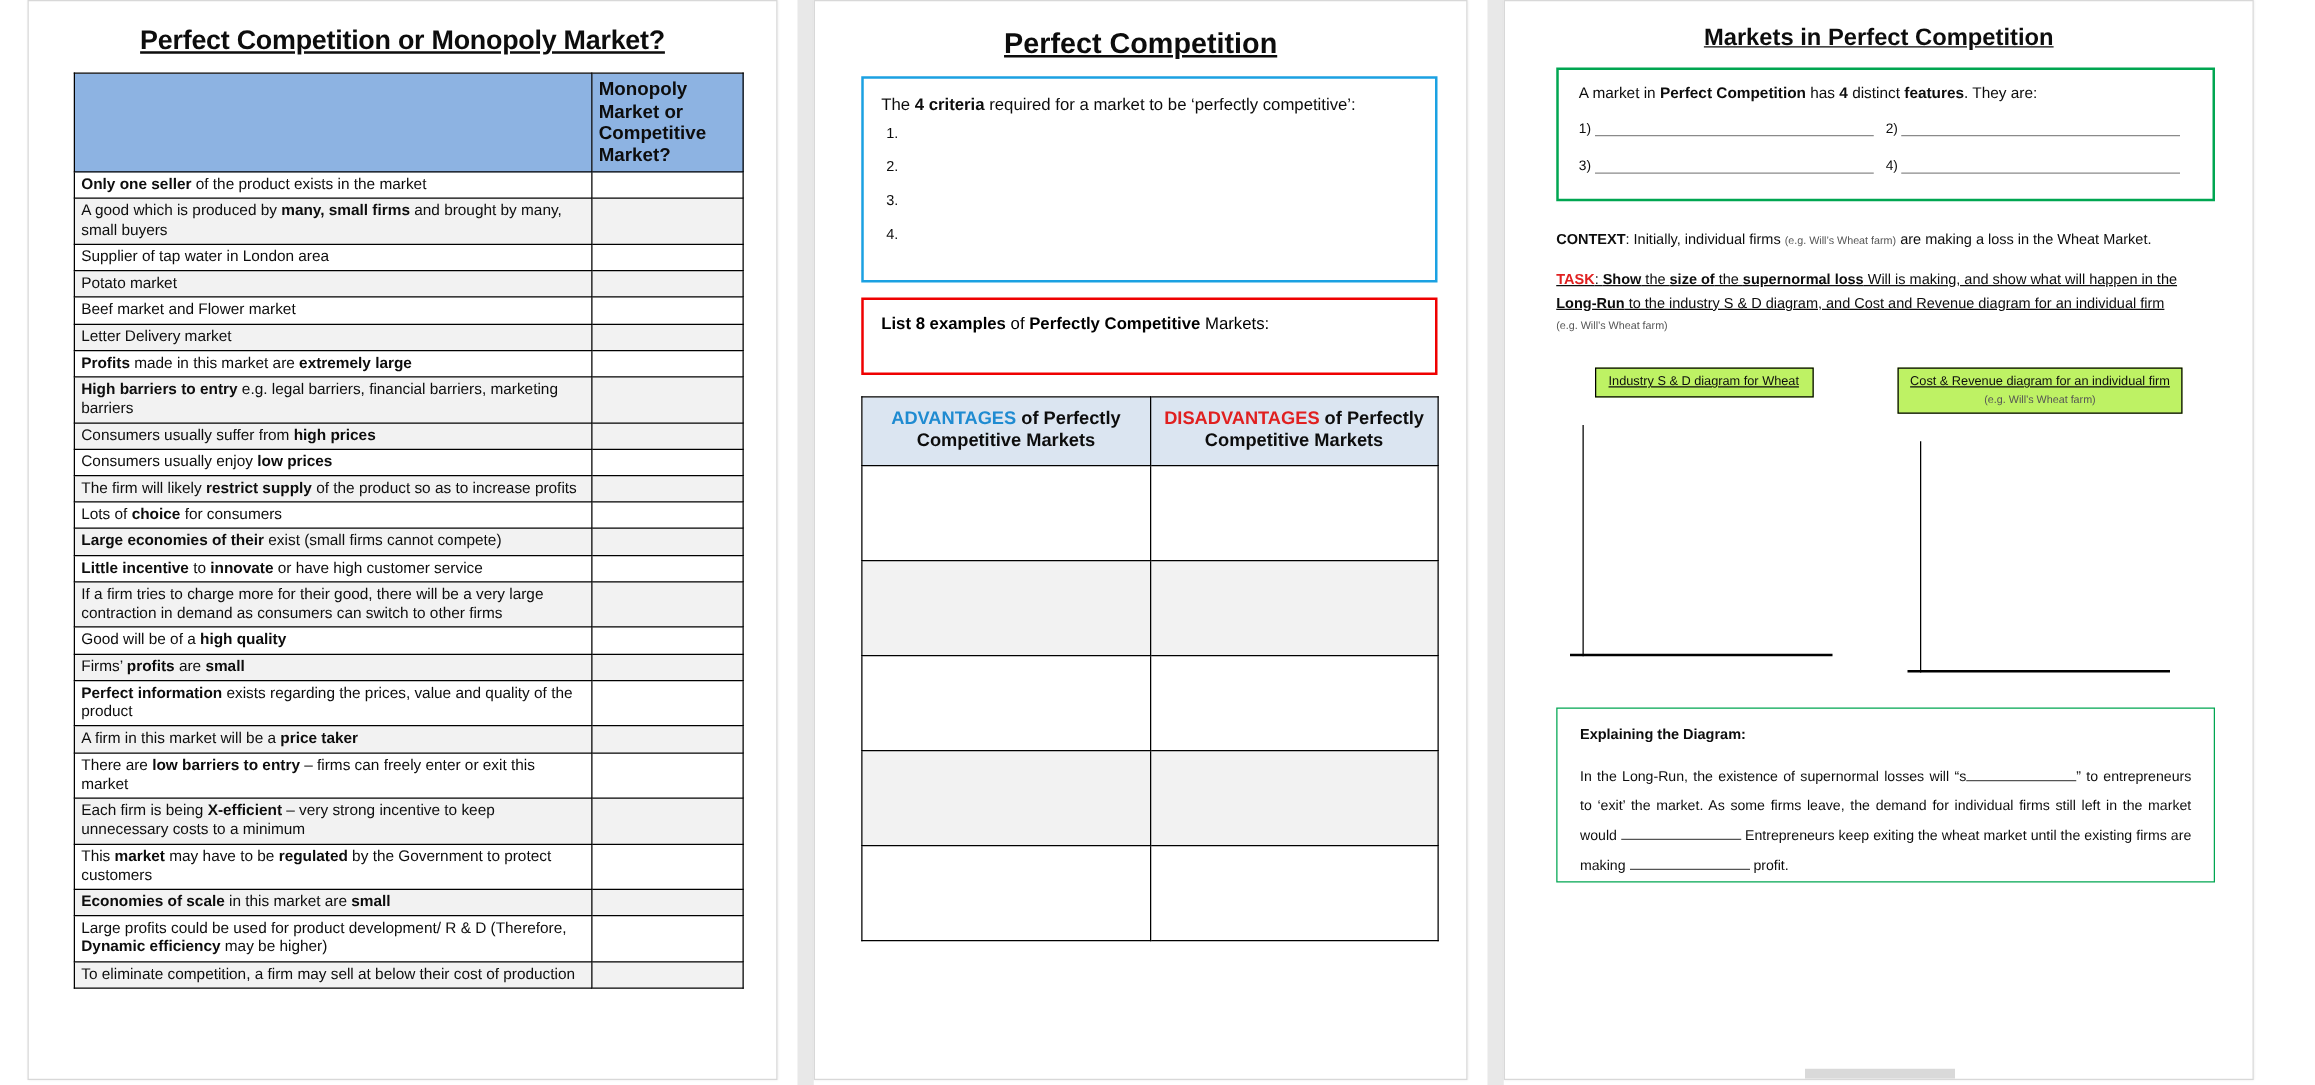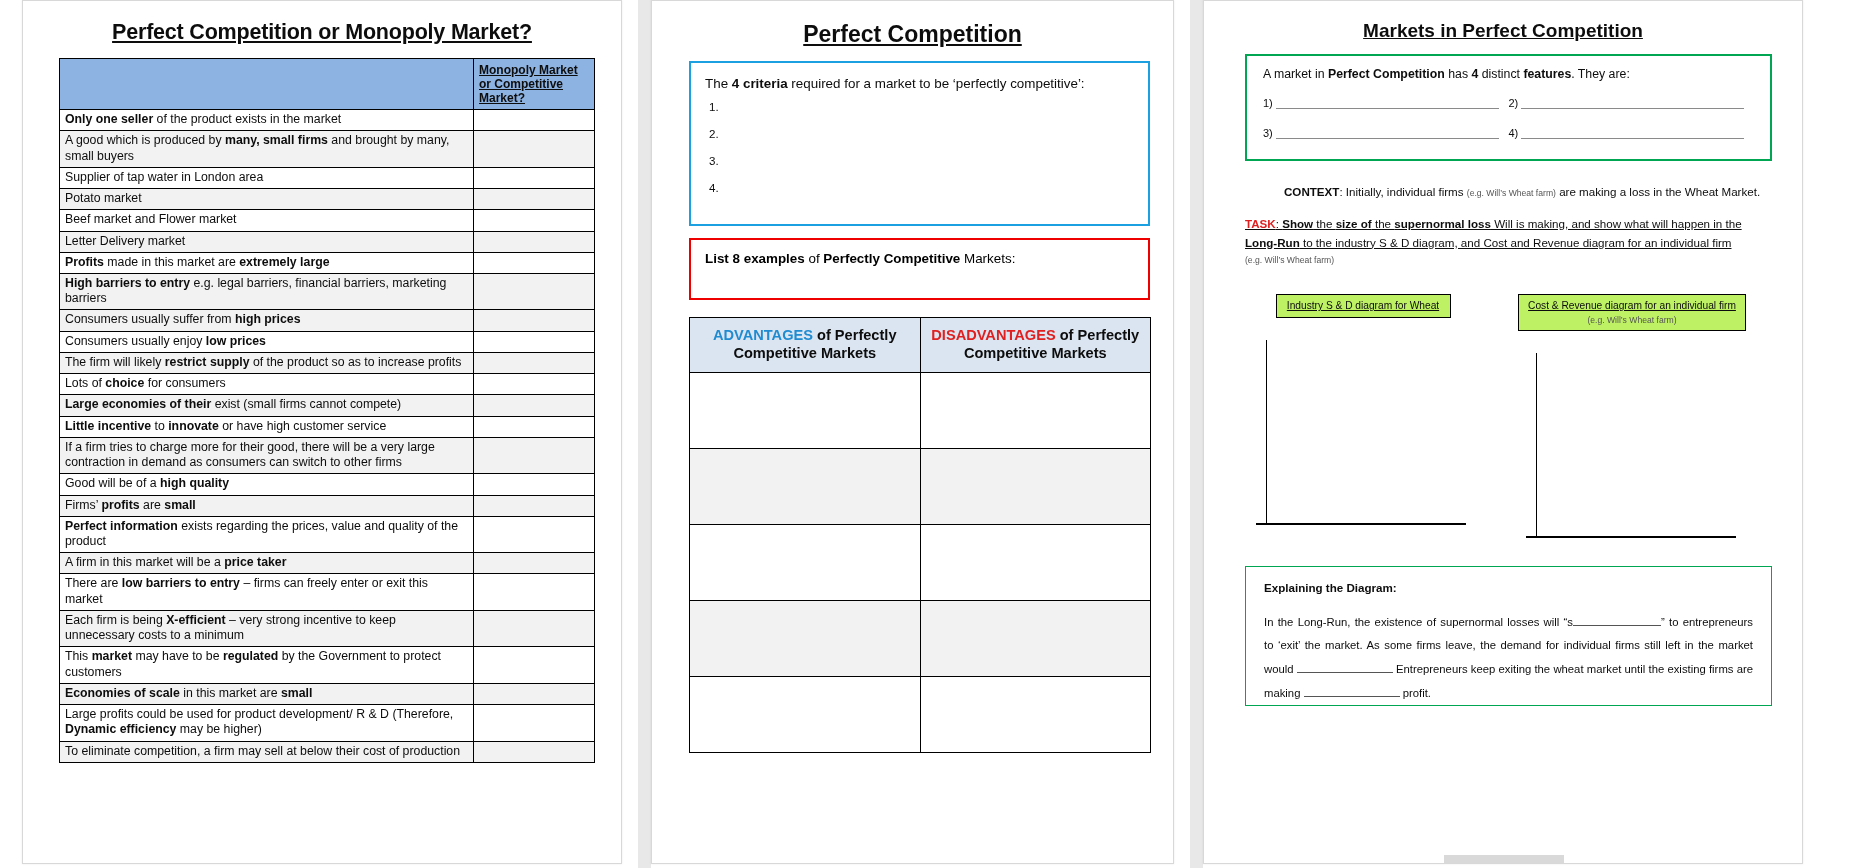--- a/index.html
+++ b/index.html
@@ -55,27 +55,26 @@
     vertical-align: middle;
     color: #0d0d0d;
   }
   .p1-table .c-stmt {
     width: 414px;
   }
   .p1-table .c-ans { width: 121px; }
   .p1-head th {
     background: #8db3e2;
     font-weight: bold;
-    font-size: 12px;
+    font-size: 15px;
     line-height: 1.17;
     text-align: left;
     padding: 4px 5px;
     height: 31px;
     vertical-align: middle;
-    text-decoration: underline;
   }
   .p1-head th.blank { background: #8db3e2; }
   .row-alt td { background: #f2f2f2; }
   .row-plain td { background: #ffffff; }
   .p1-table b { font-weight: bold; }
 
   
   #page2 { width: 523px; height: 864px; }
   .p2-title {
     text-align: center;
@@ -168,21 +167,21 @@
     border-bottom: 1px solid #8a8a8a;
     height: 11px;
     margin-right: 10px;
   }
   .p3-context {
     margin: 22px 30px 0 41px;
     font-size: 11.6px;
     line-height: 1.62;
     color: #0d0d0d;
   }
-  .p3-context .lbl { font-weight: bold; margin-left: 39px; }
+  .p3-context .lbl { font-weight: bold; }
   .p3-context .lbl-task { font-weight: bold; color: #e02020; }
   .tiny { font-size: 8.6px; color: #555; }
   .p3-task { margin-top: 13px; text-decoration: underline; }
   .diagram-row {
     display: flex;
     margin: 26px 30px 0 44px;
     gap: 40px;
   }
   .diag-col { width: 230px; }
   .diag-label {

